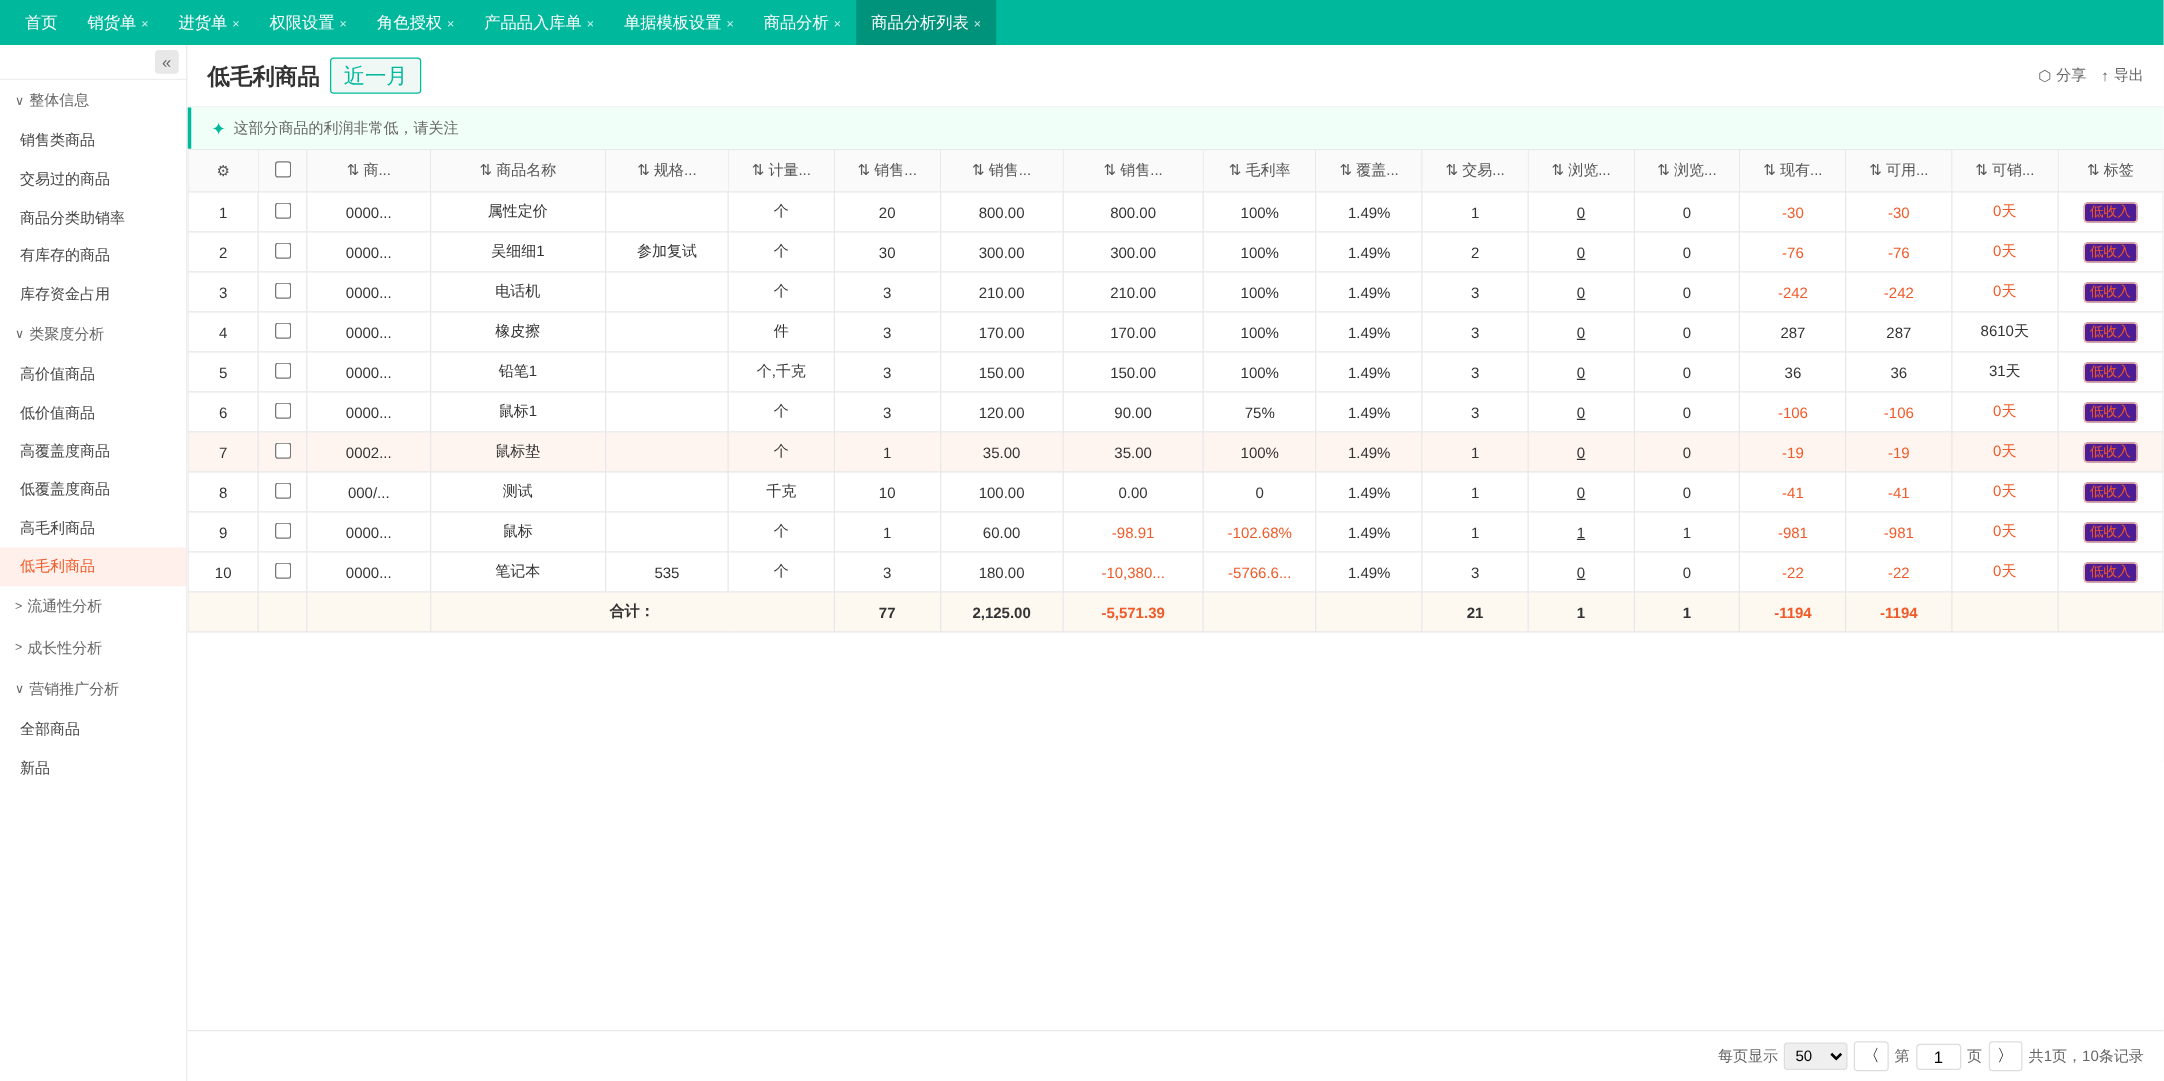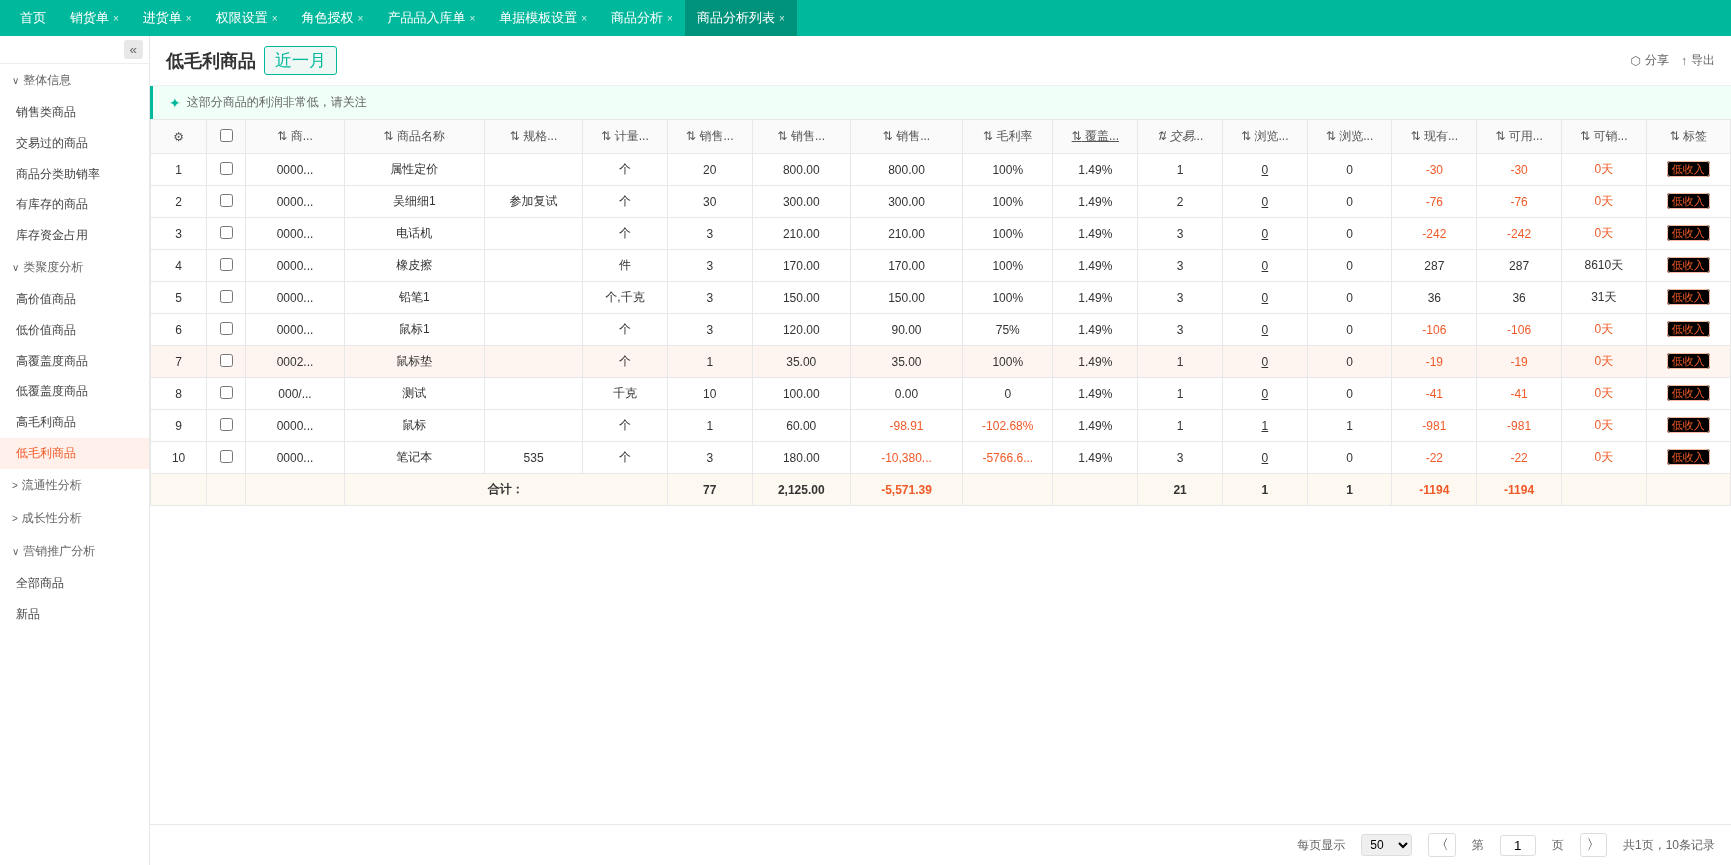--- a/index.html
+++ b/index.html
@@ -159,39 +159,39 @@
       padding: 7px 6px;
       text-align: center;
       color: #333;
       white-space: nowrap;
     }
     tr.highlighted td { background: #fff5f0; }
 
     td.red { color: #f05a28; }
 
     .tag-low-income {
-      background: #000000;
+      background: #4c1d95;
       color: #f05a28;
       border: 1px solid #f8b8a0;
       border-radius: 3px;
       padding: 1px 4px;
       font-size: 11px;
     }
 
     .underline-link { text-decoration: underline; color: #333; cursor: pointer; }
 
     
     .pagination {
       display: flex;
       align-items: center;
       justify-content: flex-end;
       padding: 8px 16px;
       border-top: 1px solid #e8e8e8;
       background: #fff;
-      gap: 16px;
+      gap: 5px;
       font-size: 12px;
       color: #666;
     }
     .pagination select {
       border: 1px solid #ddd;
       padding: 2px 4px;
       border-radius: 3px;
       font-size: 12px;
     }
     .pagination .pg-btn {
@@ -320,22 +320,22 @@
               <th style="width: 40px;"><span>⚙</span></th>
               <th style="width: 28px;"><input type="checkbox" style=""></th>
               <th style="width: 70px;"><span style="cursor:pointer;">⇅</span> 商...</th>
               <th style="width: 100px;"><span style="cursor:pointer;">⇅</span> 商品名称</th>
               <th style="width: 70px;"><span style="cursor:pointer;">⇅</span> 规格...</th>
               <th style="width: 60px;"><span style="cursor:pointer;">⇅</span> 计量...</th>
               <th style="width: 60px;"><span style="cursor:pointer;">⇅</span> 销售...</th>
               <th style="width: 70px;"><span style="cursor:pointer;">⇅</span> 销售...</th>
               <th style="width: 80px;"><span style="cursor:pointer;">⇅</span> 销售...</th>
               <th style="width: 60px;"><span style="cursor:pointer;">⇅</span> 毛利率</th>
-              <th style="width: 60px; text-decoration: underline;"><span style="cursor:pointer;">⇅</span> 覆盖...</th>
-              <th style="width: 60px; font-style: italic;"><span style="cursor:pointer;">⇅</span> 交易...</th>
+              <th style="width: 60px;"><span style="cursor:pointer;">⇅</span> 覆盖...</th>
+              <th style="width: 60px;"><span style="cursor:pointer;">⇅</span> 交易...</th>
               <th style="width: 60px;"><span style="cursor:pointer;">⇅</span> 浏览...</th>
               <th style="width: 60px;"><span style="cursor:pointer;">⇅</span> 浏览...</th>
               <th style="width: 60px;"><span style="cursor:pointer;">⇅</span> 现有...</th>
               <th style="width: 60px;"><span style="cursor:pointer;">⇅</span> 可用...</th>
               <th style="width: 60px;"><span style="cursor:pointer;">⇅</span> 可销...</th>
               <th style="width: 60px;"><span style="cursor:pointer;">⇅</span> 标签</th>
             </tr>
           </thead>
         <tbody id="table-body">
             <tr>

